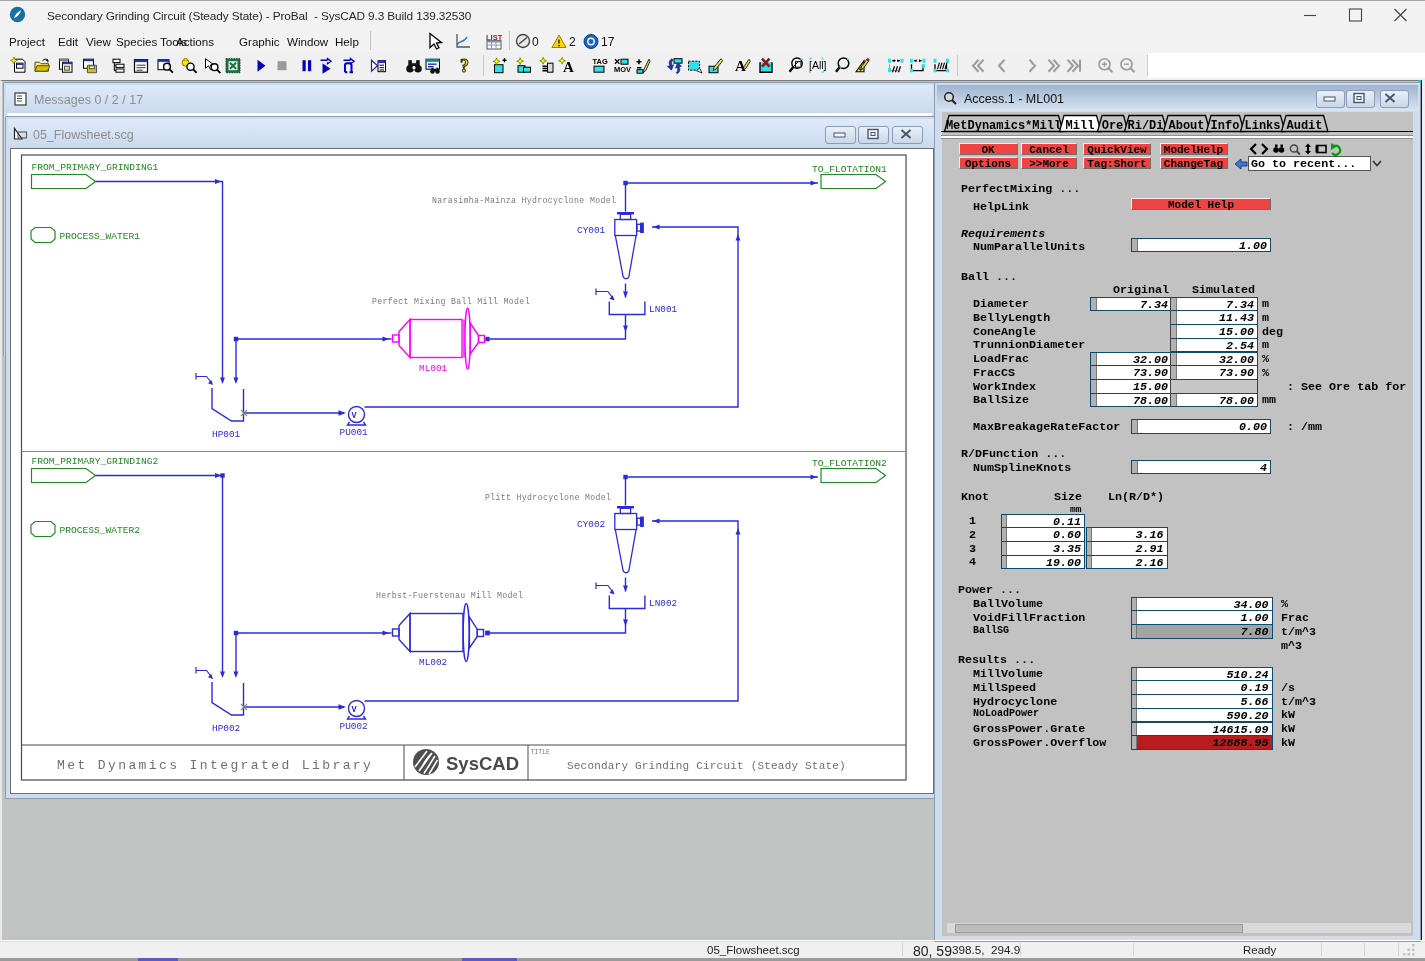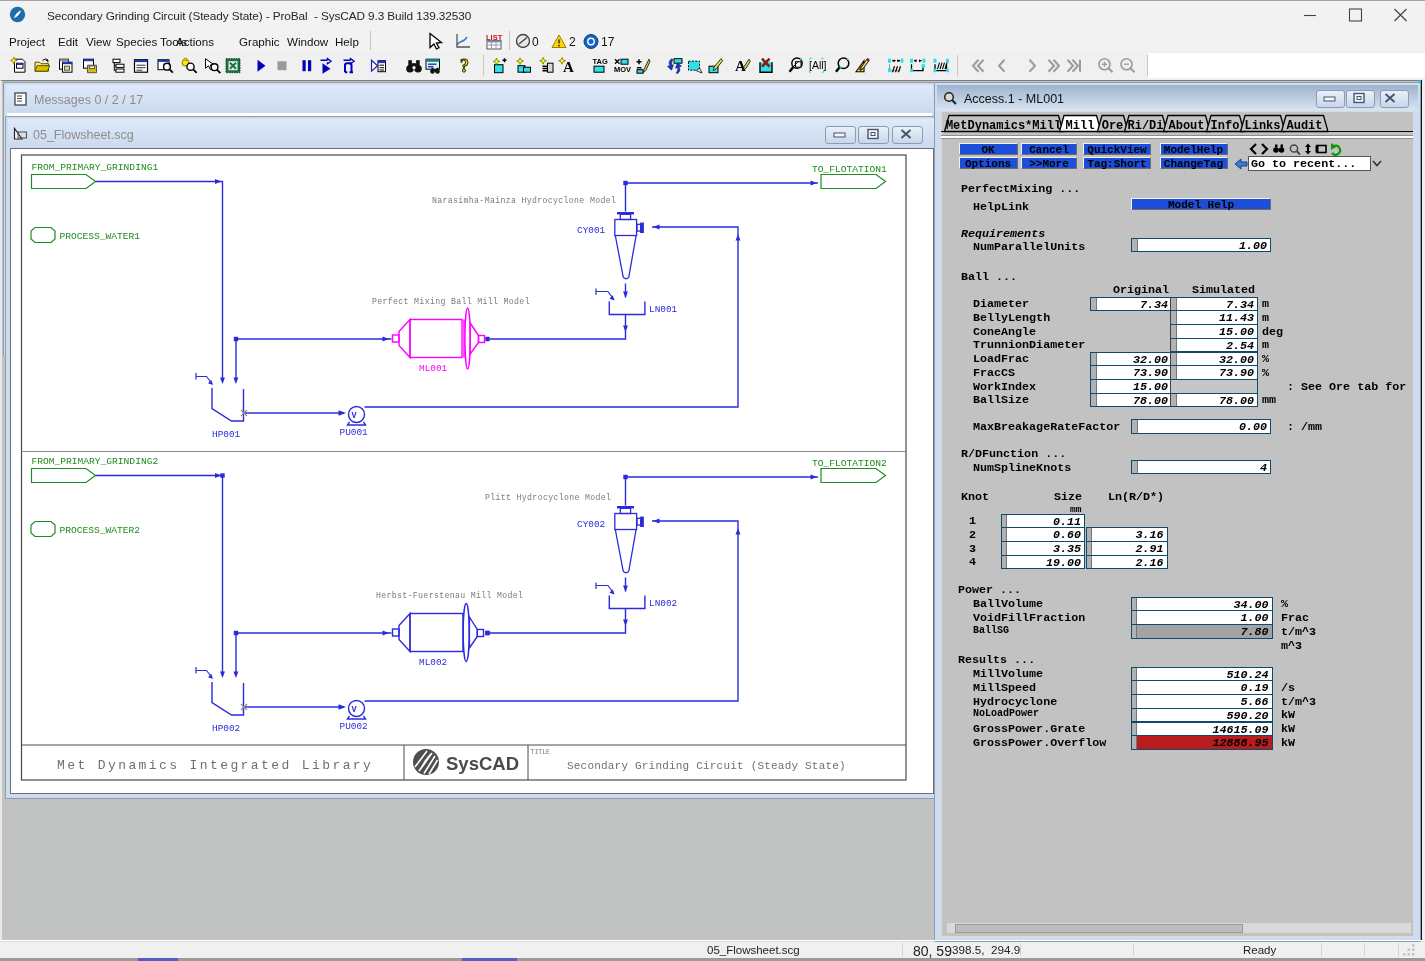--- a/index.html
+++ b/index.html
@@ -22,21 +22,21 @@
   .win{border:1px solid #8f9cad;background:#cddcee;border-radius:1px;}
   .wtitle{background:linear-gradient(#dfeafa,#c9d9ec);}
   .wtitle-act{background:linear-gradient(#9db3cd,#d8e5f3);}
   .wtext{color:#8d8d8d;font-size:12.5px;}
   .wbtn{background:linear-gradient(#e9f0f8,#c9d7e9);border:1px solid #8a9cba;border-radius:3px;}
   
   #status{left:0;top:941px;width:1425px;height:17px;background:#f0f0f0;border-top:1px solid #dcdcdc;font-size:12px;color:#222;}
   #below{left:0;top:958px;width:1425px;height:3px;background:#9b9b9b;}
   .ssep{top:943px;width:1px;height:13px;background:#d4d4d4;}
   
-  .pbtn{background:#1d4ed8;border-top:1.5px solid #f2f2f2;border-left:1.5px solid #f2f2f2;
+  .pbtn{background:#ef4444;border-top:1.5px solid #f2f2f2;border-left:1.5px solid #f2f2f2;
         border-right:1.5px solid #6d6d6d;border-bottom:1.5px solid #6d6d6d;
         font-family:"Liberation Mono",monospace;font-weight:bold;font-size:11px;color:#000;
         text-align:center;line-height:12px;}
   .field{background:#fff;border:1px solid #0c4a6e;font-style:italic;}
   .fieldnum{position:absolute;right:3px;top:0px;font-family:"Liberation Mono",monospace;
             font-weight:bold;font-size:11.7px;color:#000;}
   .fnotch{position:absolute;left:0px;top:0px;width:4.5px;height:100%;background:#b2b2b2;border-right:1px solid #777;}
   .plabel{font-family:"Liberation Mono",monospace;font-weight:bold;font-size:11.7px;color:#000;white-space:pre;}
   .punit{font-family:"Liberation Mono",monospace;font-weight:bold;font-size:11.7px;color:#000;}
 </style></head>

